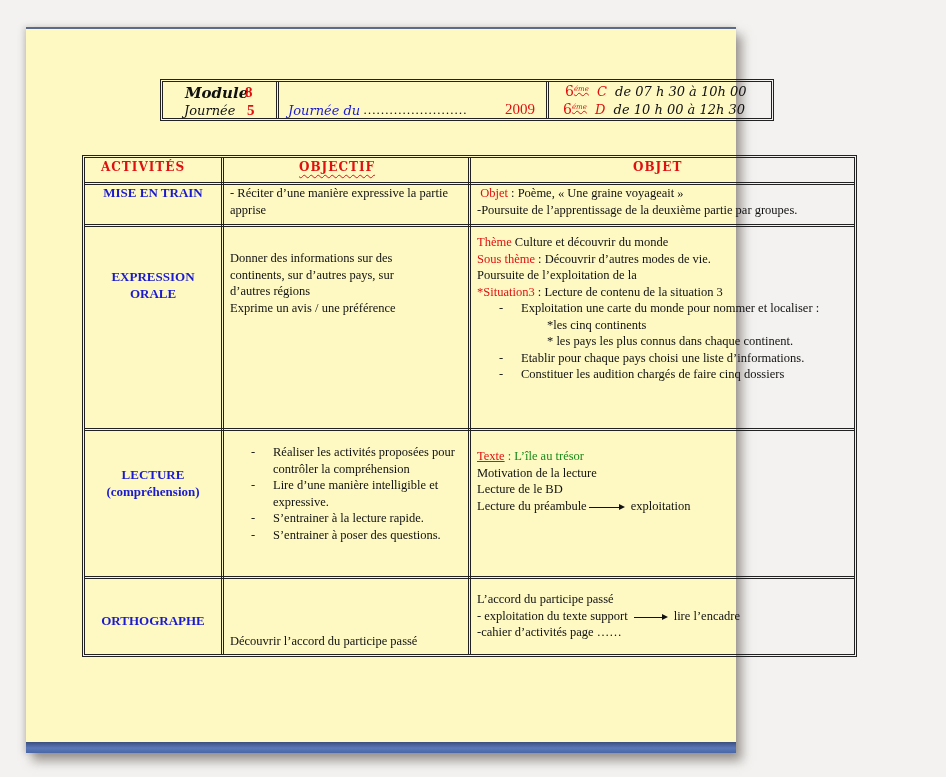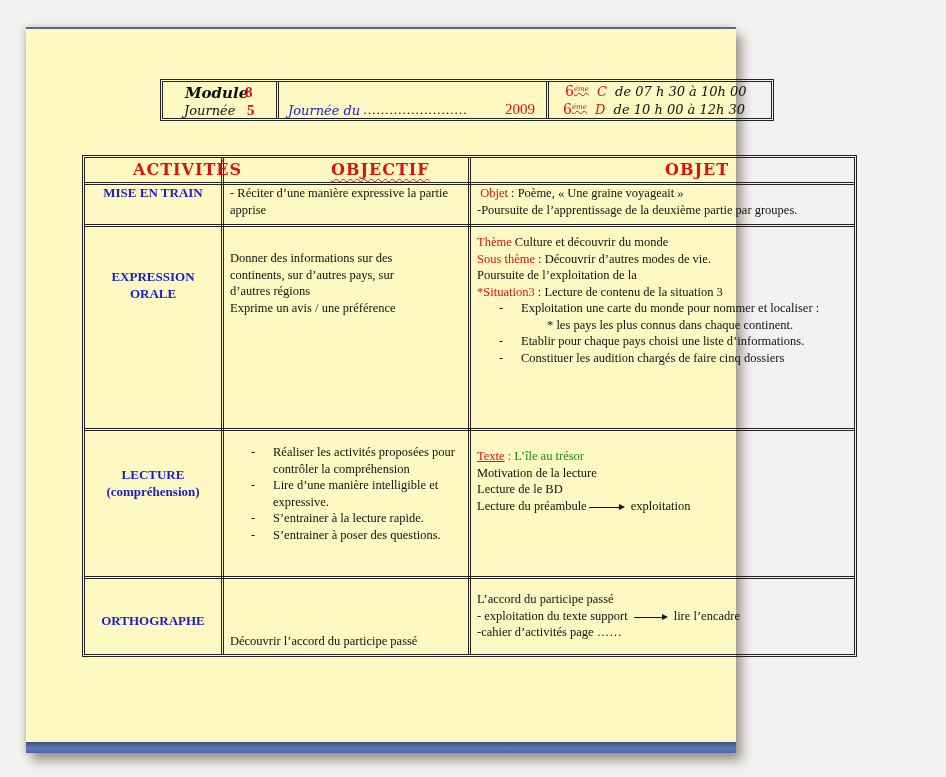--- a/index.html
+++ b/index.html
@@ -34,22 +34,22 @@
 
   
   .main {
     position:absolute; left:56px; top:126px; width:775px; height:502px;
     border:3px double #222; box-sizing:border-box;
   }
   .col-line { position:absolute; top:0; bottom:0; width:0; border-left:3px double #222; }
   .row-line { position:absolute; left:0; right:0; height:0; border-top:3px double #222; }
   .title {
     font-family:"DejaVu Serif", serif; font-weight:bold; color:#e01010;
-    font-size:16px; letter-spacing:1px; text-decoration:underline wavy #e01010;
-    text-decoration-thickness:1px; text-underline-offset:3px;margin-left:32px;
+    font-size:12px; letter-spacing:1px; text-decoration:underline wavy #e01010;
+    text-decoration-thickness:1px; text-underline-offset:3px;
   }
   .title.nound { text-decoration:none; }
   .act { font-weight:bold; color:#1a1ad0; font-size:13px; text-align:center; }
   .txt { font-size:12.5px; line-height:16.5px; }
   ul.dash { list-style:none; margin:0; padding:0; }
   ul.dash li { position:relative; padding-left:22px; }
   ul.dash li::before { content:"-"; position:absolute; left:0; }
   .sub { padding-left:48px; }
   .arrow { display:inline-block; width:36px; height:8px; position:relative; vertical-align:middle; margin:0 6px 0 2px; }
   .arrow::before { content:""; position:absolute; left:0; right:5px; top:4px; border-top:1.3px solid #111; }
@@ -113,20 +113,21 @@
       <div>Donner des informations sur des continents, sur d’autres pays, sur d’autres régions</div>
       <div>Exprime un avis / une préférence</div>
     </div>
     <div class="abs txt" style="left:392px;top:76px;width:380px;white-space:normal;">
       <div><span class="red">Thème</span><span> Culture et découvrir  du monde</span></div>
       <div><span class="red">Sous thème</span><span> : Découvrir d’autres modes de vie.</span></div>
       <div>Poursuite de l’exploitation de la</div>
       <div><span class="red">*Situation3</span><span> : Lecture de contenu de la situation 3</span></div>
       <ul class="dash" style="padding-left:22px;width:350px;">
         <li><span>Exploitation une carte du monde pour nommer et localiser :</span>
+          <div class="sub" style="padding-left:26px;">*les cinq continents</div>
           <div class="sub" style="padding-left:26px;">* les pays les plus connus  dans chaque  continent.</div>
         </li>
         <li>Etablir pour chaque pays choisi une liste d’informations.</li>
         <li>Constituer les audition chargés de faire cinq dossiers</li>
       </ul>
     </div>
 
     <div class="abs act" style="left:0;width:136px;top:308px;line-height:17px;">
       <div>LECTURE</div>
       <div>(compréhension)</div>

